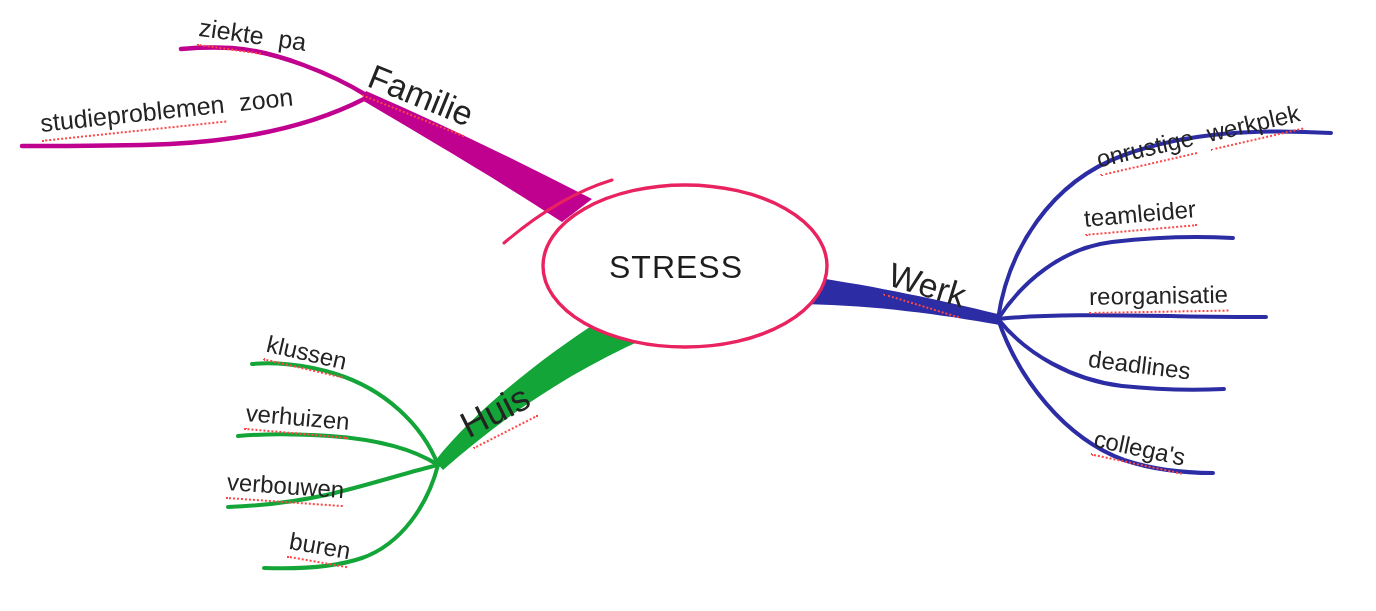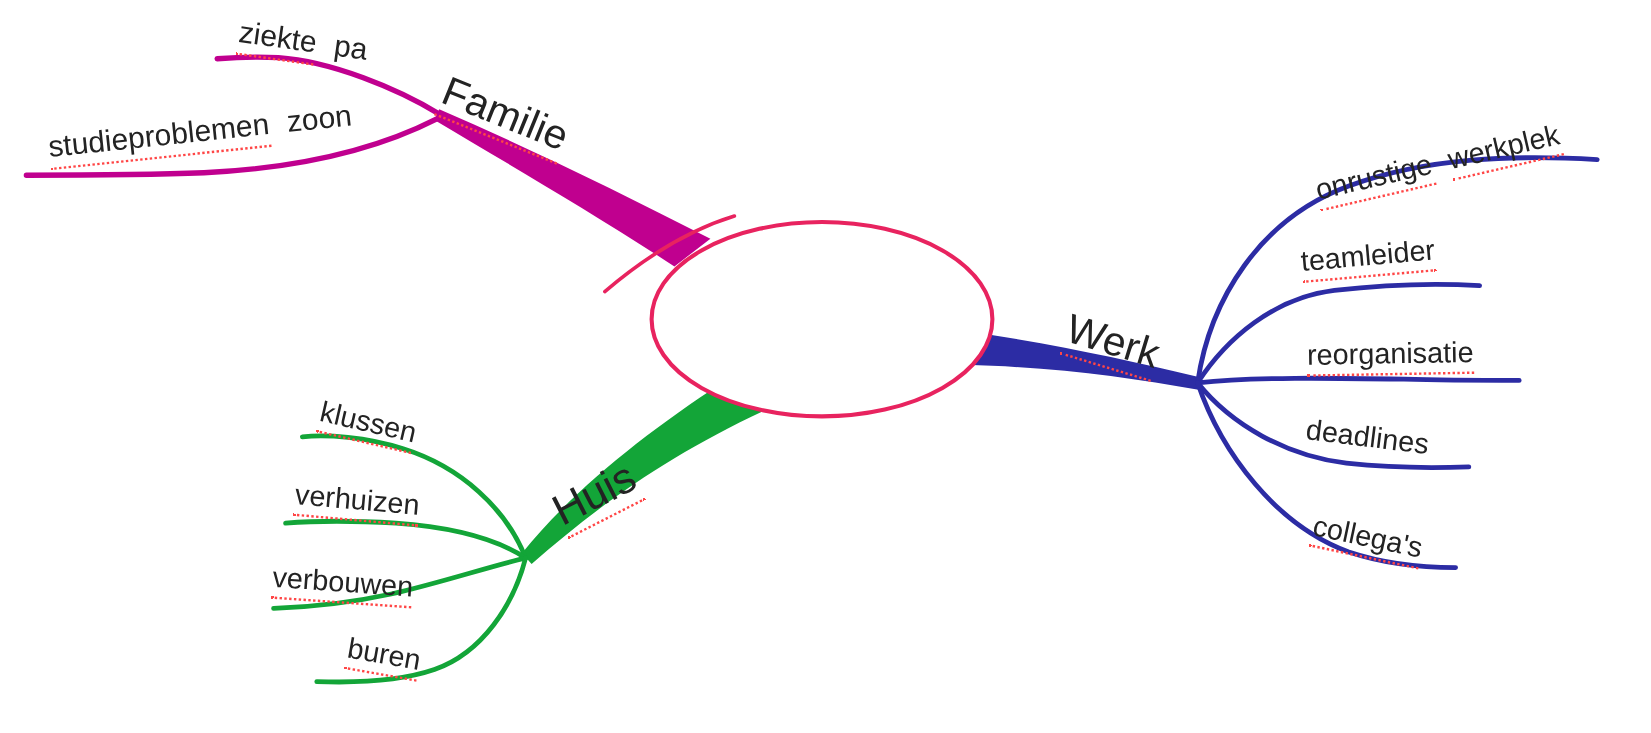--- a/index.html
+++ b/index.html
@@ -88,20 +88,23 @@
       <path fill="none" stroke-width="4" stroke-linecap="round" d="M 438,465 C 412,448 372,439 330,436 C 298,434 262,434 238,436" stroke="#13a538"></path>
       <path fill="none" stroke-width="4" stroke-linecap="round" d="M 438,465 C 408,472 366,486 326,495 C 294,502 256,506 228,507" stroke="#13a538"></path>
       <path fill="none" stroke-width="4" stroke-linecap="round" d="M 438,465 C 428,504 402,544 362,558 C 330,569 292,569 264,568" stroke="#13a538"></path>
     </g>
 
     <ellipse cx="685" cy="266" rx="142" ry="81" fill="#ffffff" stroke-width="3.4" stroke="#e8235f"></ellipse>
 
     <path fill="none" stroke-width="3" stroke-linecap="round" d="M 612,180 C 576,191 538,214 504,243" stroke="#e8235f"></path>
   </svg>
 
+  <div class="lbl lbl-center" id="lbl-stress">
+    <span class="w">STRESS</span>
+  </div>
 
   <div class="lbl lbl-main" id="lbl-familie">
     <span class="w spell">Familie</span>
   </div>
   <div class="lbl lbl-sub" id="lbl-ziekte-pa">
     <span class="w spell">ziekte</span>
     <span class="w">pa</span>
   </div>
   <div class="lbl lbl-sub" id="lbl-studie-zoon">
     <span class="w spell">studieproblemen</span>

